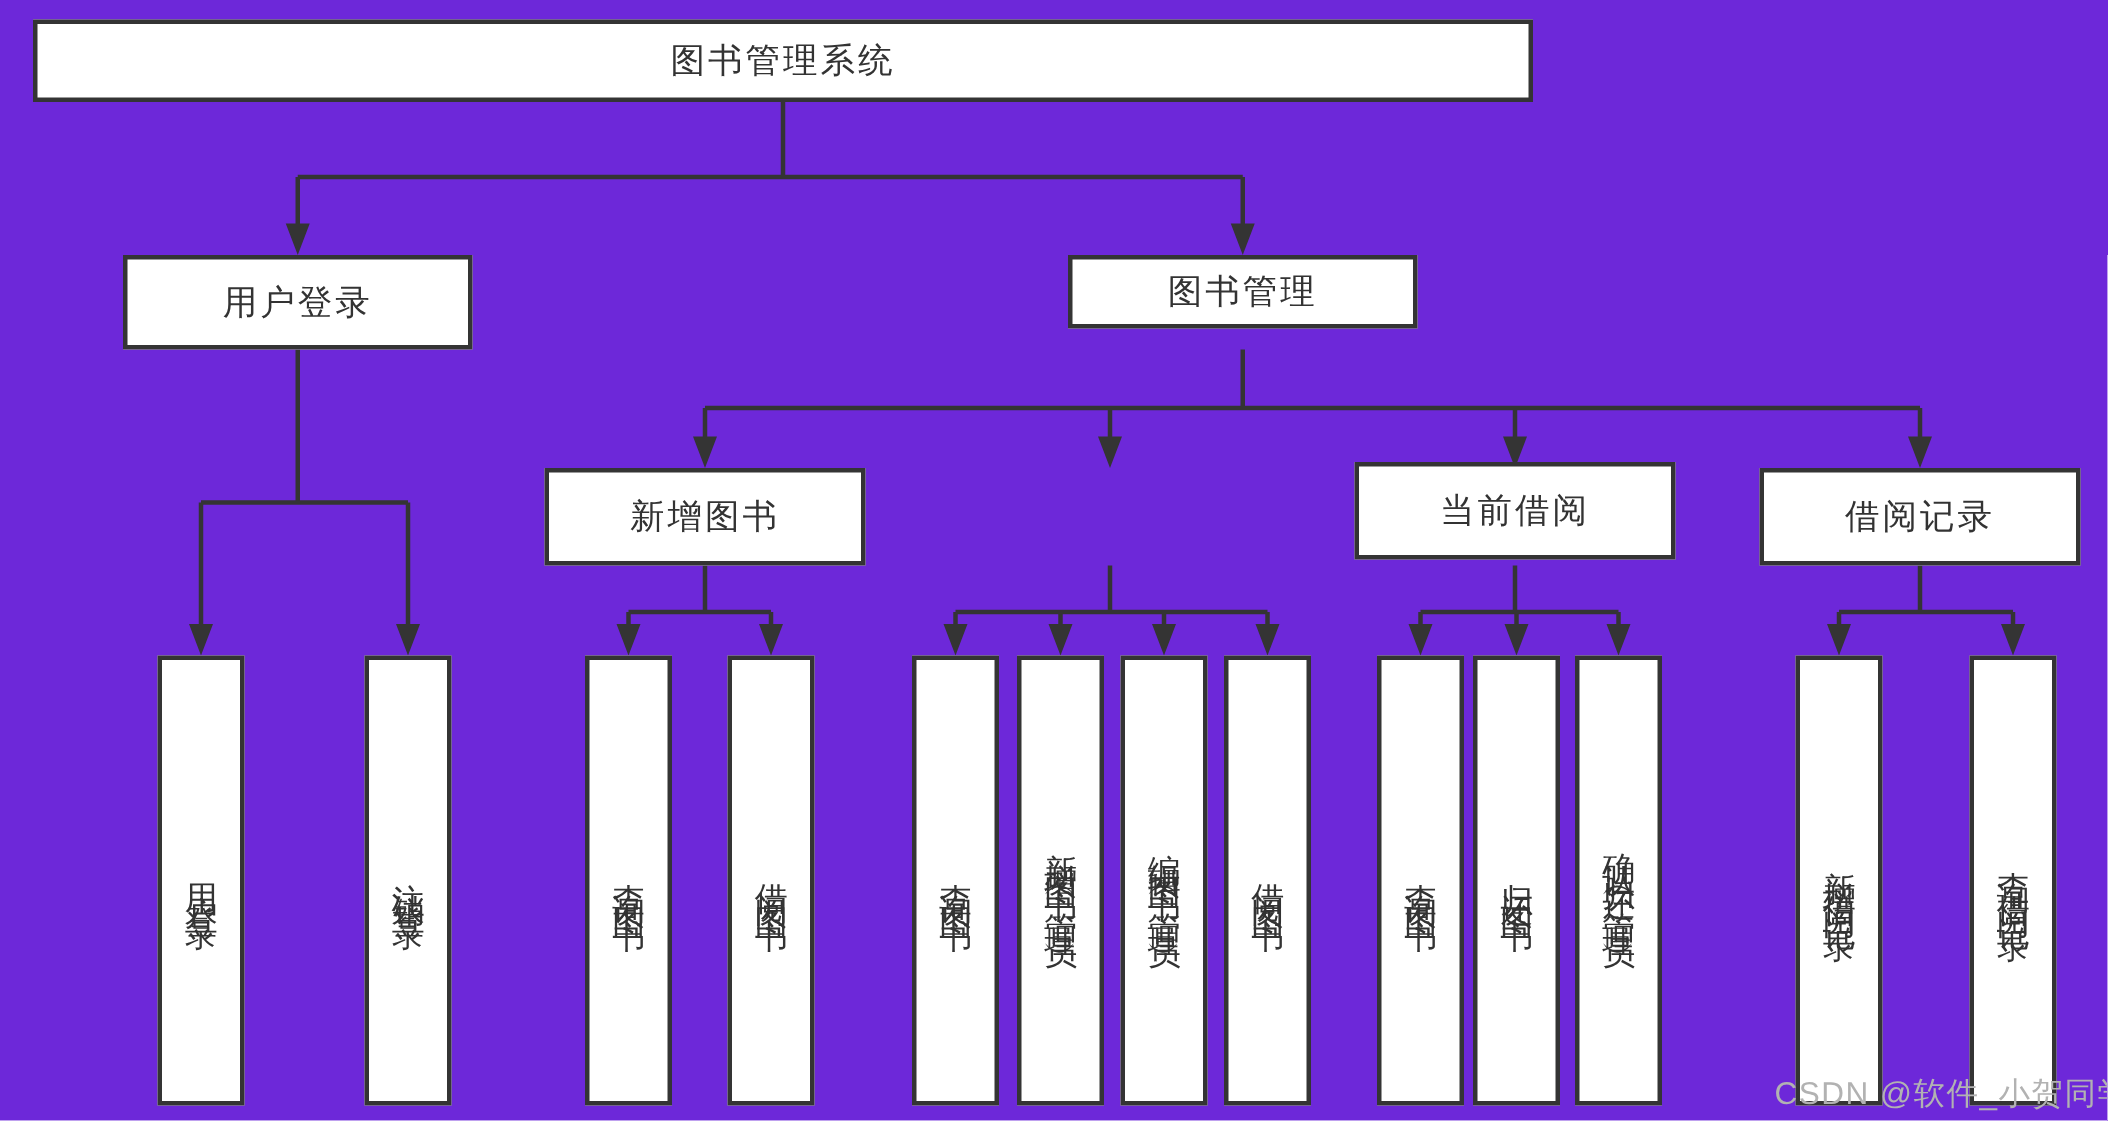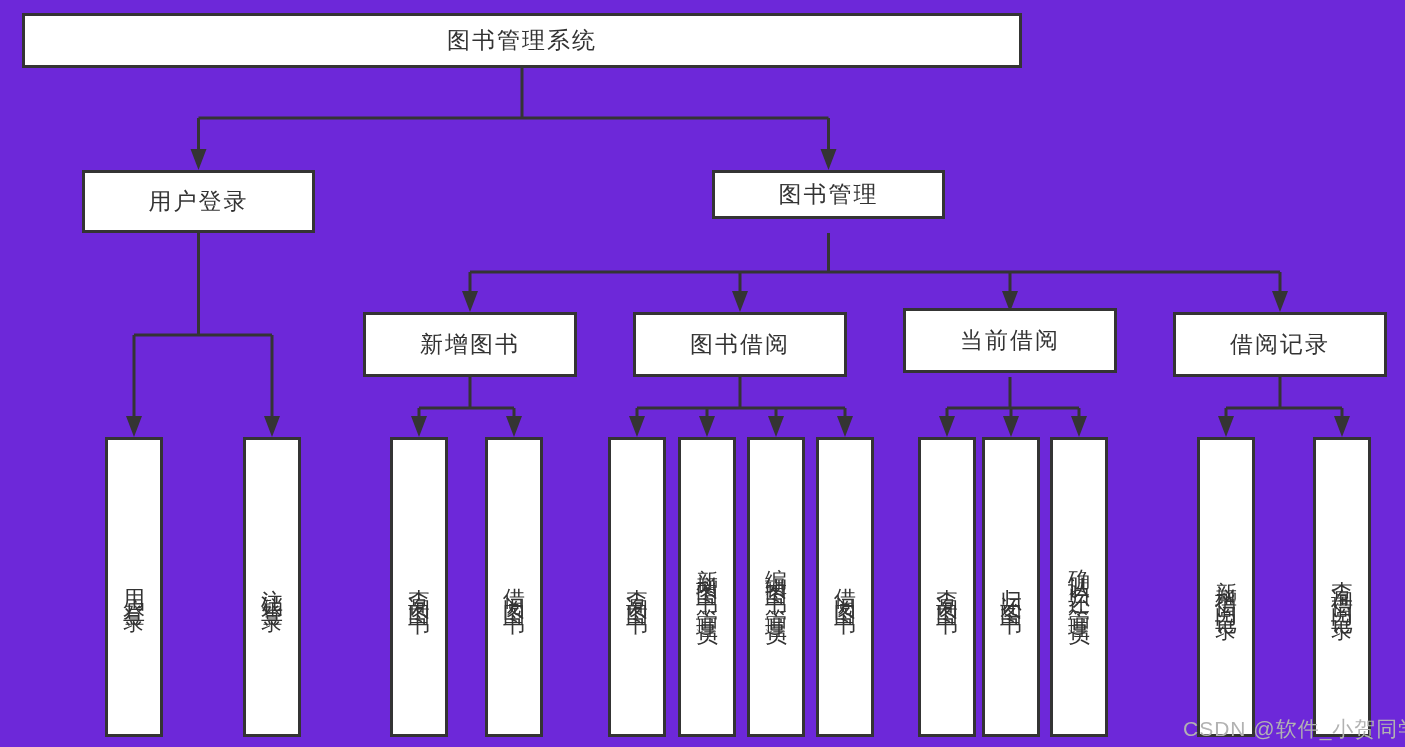--- a/index.html
+++ b/index.html
@@ -123,23 +123,20 @@
   <div class="node h-node n-user">
     <span>用户登录</span>
   </div>
   <div class="node h-node n-mgmt">
     <span>图书管理</span>
   </div>
 
   <div class="node h-node n-newbook">
     <span>新增图书</span>
   </div>
-  <div class="node h-node n-borrow">
-    <span>图书借阅</span>
-  </div>
   <div class="node h-node n-current">
     <span>当前借阅</span>
   </div>
   <div class="node h-node n-records">
     <span>借阅记录</span>
   </div>
 
   <div class="node leaf lf-a1">
     <span class="v-label">用户登录</span>
   </div>

